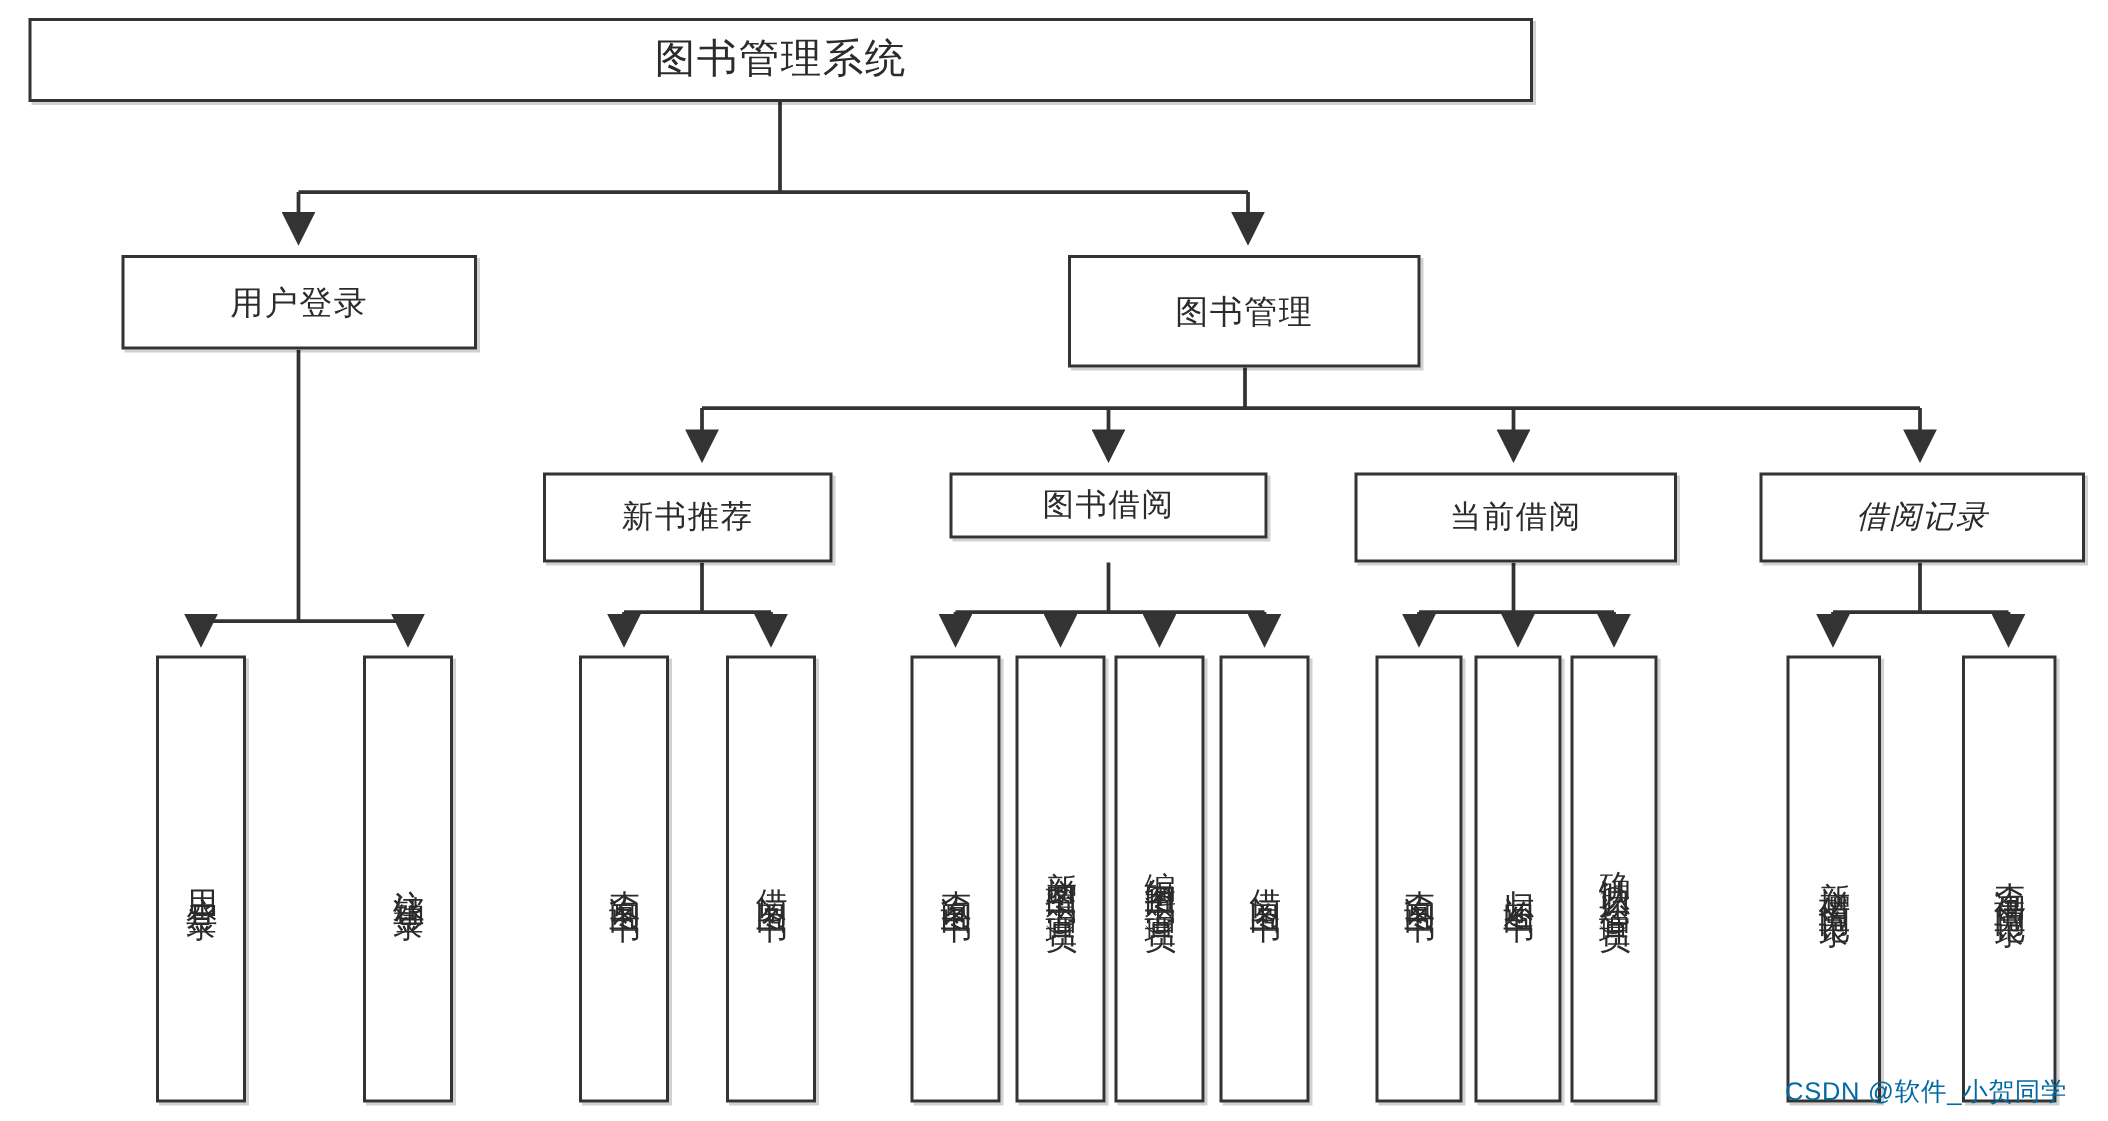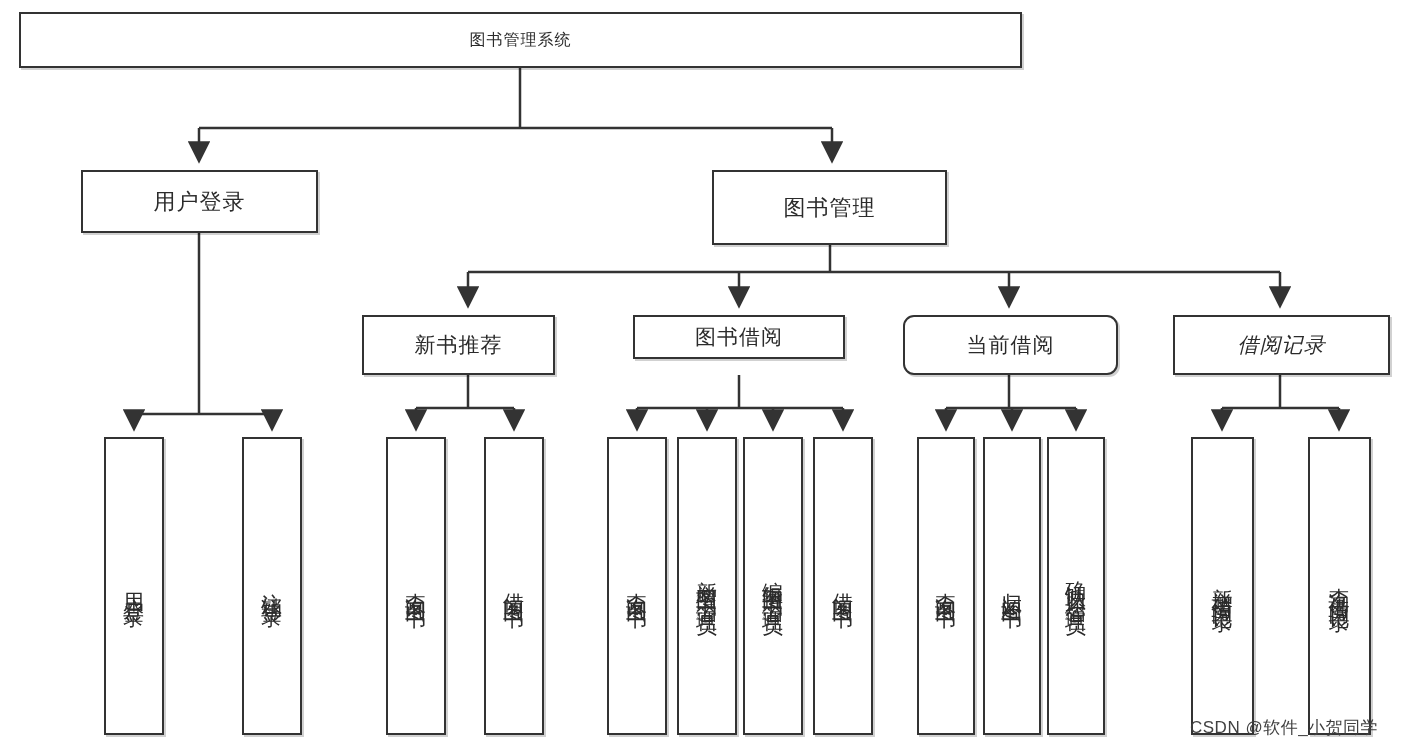--- a/index.html
+++ b/index.html
@@ -4,28 +4,28 @@
 <style>
   html,body{margin:0;padding:0;background:#ffffff;}
   body{width:1405px;height:747px;overflow:hidden;
        font-family:"Liberation Sans","DejaVu Sans",sans-serif;}
   #stage{position:relative;width:1405px;height:747px;background:#fff;}
   svg.lines{position:absolute;left:0;top:0;width:1405px;height:747px;pointer-events:none;}
   .node{position:absolute;box-sizing:border-box;background:#ffffff;
         border:2.5px solid #333333;box-shadow:2px 2px 0 rgba(0,0,0,0.18);
         display:flex;align-items:center;justify-content:center;}
   .node .label{color:#2b2b2b;line-height:1.15;text-align:center;white-space:pre;}
-  .node.h .label{font-size:16px;letter-spacing:1px;}
+  .node.h .label{font-size:27px;letter-spacing:1px;}
   .node.h2 .label{font-size:22px;letter-spacing:1px;}
   .node.h3 .label{font-size:21px;letter-spacing:1px;}
   .node.leaf{align-items:center;justify-content:center;}
   .node.leaf .label{writing-mode:vertical-rl;text-orientation:upright;
                     font-size:21px;letter-spacing:5px;line-height:1.0;}
   #watermark{position:absolute;left:1190px;top:716px;font-size:17px;
-             color:#404040;white-space:nowrap;letter-spacing:0.5px;}
+             color:#0369a1;white-space:nowrap;letter-spacing:0.5px;}
 </style>
 </head>
 <body>
 
 <div id="stage">
 
   <svg class="lines" viewBox="0 0 1405 747">
     <defs>
       <marker id="arrow" viewBox="0 0 12 12" refX="10" refY="6" markerWidth="9" markerHeight="9" orient="auto-start-reverse">
         <path d="M 0 0 L 12 6 L 0 12 z" fill="#333333"></path>
@@ -85,21 +85,21 @@
   <div class="node h2" style="left:712px;top:170px;width:235px;height:75px;">
     <span class="label">图书管理</span>
   </div>
 
   <div class="node h3" style="left:362px;top:315px;width:193px;height:60px;">
     <span class="label">新书推荐</span>
   </div>
   <div class="node h3" style="left:633px;top:315px;width:212px;height:44px;">
     <span class="label">图书借阅</span>
   </div>
-  <div class="node h3" style="left:903px;top:315px;width:215px;height:60px;border-radius:11px;">
+  <div class="node h3" style="left:903px;top:315px;width:215px;height:60px;">
     <span class="label">当前借阅</span>
   </div>
   <div class="node h3" style="left:1173px;top:315px;width:217px;height:60px;font-style:italic;">
     <span class="label">借阅记录</span>
   </div>
 
   <div class="node leaf" style="left:104px;top:437px;width:60px;height:298px;">
     <span class="label">用户登录</span>
   </div>
   <div class="node leaf" style="left:242px;top:437px;width:60px;height:298px;">

